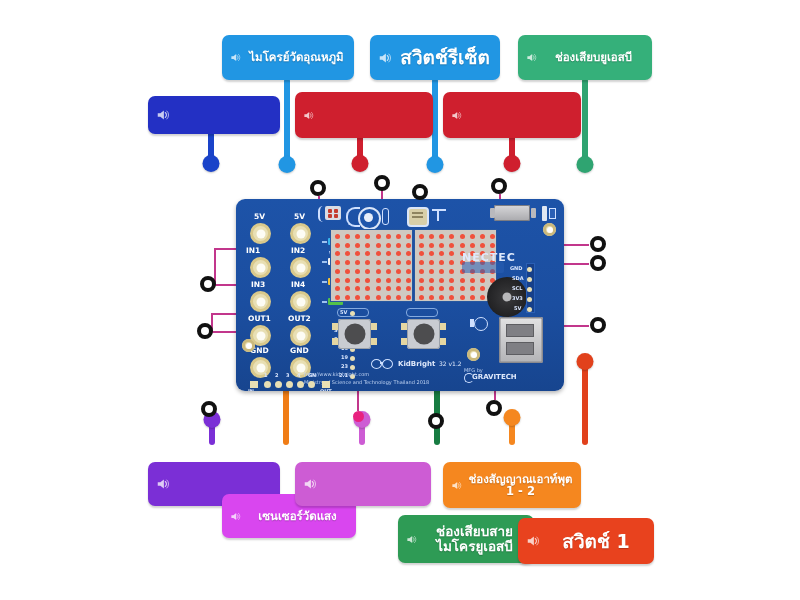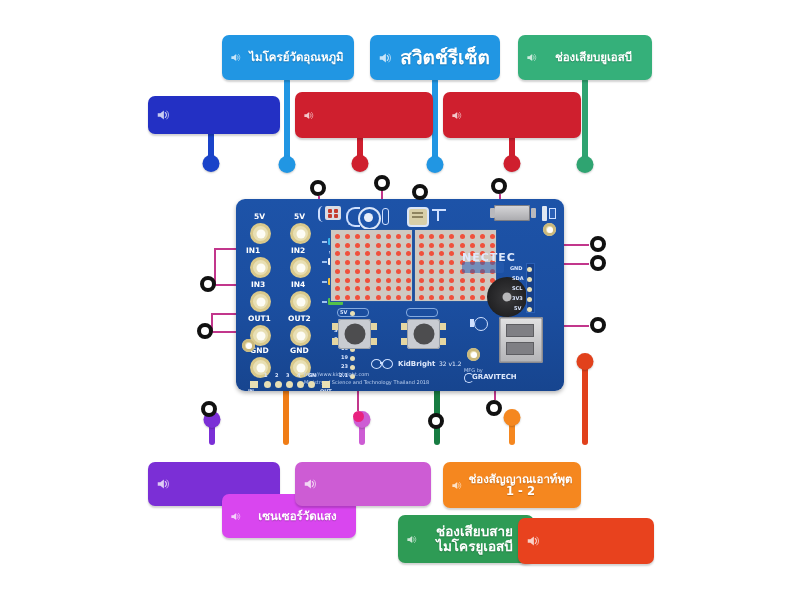--- a/index.html
+++ b/index.html
@@ -622,16 +622,17 @@
       <div class="pin" style="left: 575px; top: 353px; width: 20px; height: 101px;">
         <div class="stem" style="top:8px;height:84px;background:#e1411c;"></div>
         <div class="knob" style="top:0;background:#e1411c;"></div>
       </div>
       <div class="chip big" style="left: 518px; top: 518px; width: 136px; height: 46px; background: rgb(232, 66, 30);">
         <span class="spk"><svg width="14" height="14" viewBox="0 0 16 16" aria-hidden="true">
             <path d="M2 6h3l4-3.2v10.4L5 10H2z" fill="#ffffff"></path>
             <path d="M10.6 5.2a3.6 3.6 0 010 5.6" stroke="#ffffff" stroke-width="1.3" fill="none" stroke-linecap="round"></path>
             <path d="M12.4 3.4a6 6 0 010 9.2" stroke="#ffffff" stroke-width="1.1" fill="none" stroke-linecap="round" opacity="0.85"></path>
           </svg></span>
+        <span class="txt">สวิตช์ 1</span>
       </div>
     </div>
 
 </div>
 
 </body></html>

